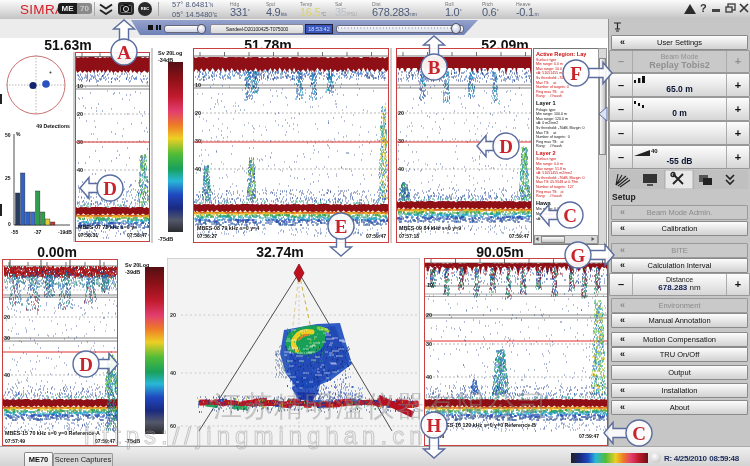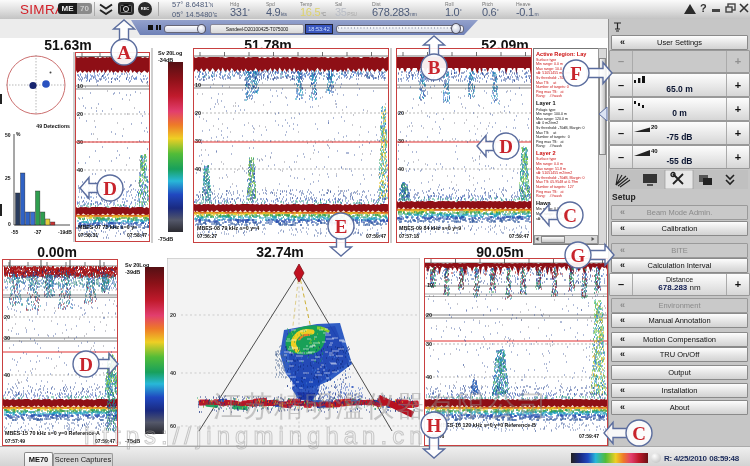--- a/index.html
+++ b/index.html
@@ -600,20 +600,24 @@
 <div class="a" style="left:151px;top:48px;width:2px;height:195px;background:#cfcfcf"></div>
 <div class="a" style="left:390px;top:48px;width:2px;height:195px;background:#cfcfcf"></div>
 <div class="a" style="left:608px;top:19px;width:142px;height:433px;background:#c6c6c6;border-left:1px solid #909090"></div>
 <svg class="a" style="left:612px;top:22px" width="11" height="10" viewBox="0 0 11 10">
     <path d="M2 1h7M5.5 1v6M3 7h5M4 9h3" stroke="#222" stroke-width="1.2" fill="none"></path>
   </svg>
 <div class="a" style="left:611px;top:35px;width:135px;height:13px;background:linear-gradient(#fdfdfd,#e2e2e2 60%,#d2d2d2);border:1px solid #8a8a8a;border-radius:1px;font-size:7.5px;color:#111;text-align:center;line-height:13px"><span style="position:absolute;left:8px;top:0;font-weight:bold;font-size:9px;color:#111">«</span>User Settings</div>
 <div class="a" style="left:609px;top:50px;width:139px;height:21px;background:#c9c9c9;border:1px solid #999;border-radius:1px">
     <div style="position:absolute;left:0;top:0;width:22px;height:21px;border-right:1px solid #aaa;text-align:center;line-height:21px;font-size:11px;font-weight:bold;color:#909090">–</div>
     <div style="position:absolute;right:0;top:0;width:22px;height:21px;border-left:1px solid #aaa;text-align:center;line-height:21px;font-size:11px;font-weight:bold;color:#909090">+</div>
+    <div style="position:absolute;left:23px;right:23px;top:0;height:21px;text-align:center">
+      <div style="font-size:7px;color:#909090;margin-top:2px">Beam Mode</div>
+      <div style="font-size:9px;font-weight:bold;color:#909090">Replay Tobis2</div>
+    </div>
   </div>
 <div class="a" style="left:609px;top:73px;width:139px;height:22px;background:linear-gradient(#fdfdfd,#e6e6e6 60%,#d6d6d6);border:1px solid #999;border-radius:1px">
     <div style="position:absolute;left:0;top:0;width:22px;height:22px;border-right:1px solid #aaa;text-align:center;line-height:22px;font-size:11px;font-weight:bold;color:#111">–</div>
     <div style="position:absolute;right:0;top:0;width:22px;height:22px;border-left:1px solid #aaa;text-align:center;line-height:22px;font-size:11px;font-weight:bold;color:#111">+</div>
     <div style="position:absolute;left:23px;right:23px;top:0;height:40px;text-align:center">
       <svg width="16" height="9" viewBox="0 0 16 9" style="margin-top:1.5px">
         <path d="M1 7V4h2v3zM5 7V2h2.4v5zM9 7V0h3v7z" fill="#111"></path>
       </svg>
       <div style="font-size:8.5px;font-weight:bold;color:#0a1430;margin-top:-1px">65.0 m</div>
     </div>
@@ -624,27 +628,20 @@
     <div style="position:absolute;left:23px;right:23px;top:0;height:22px;text-align:center">
       <svg width="14" height="9" viewBox="0 0 14 9" style="margin-top:1.5px">
         <path d="M1 4V1h2v3zM5 6V3h2v3zM9 8V5h2v3z" fill="#111"></path>
       </svg>
       <div style="font-size:8.5px;font-weight:bold;color:#0a1430;margin-top:-1px">0 m</div>
     </div>
   </div>
 <div class="a" style="left:609px;top:121px;width:139px;height:22px;background:linear-gradient(#fdfdfd,#e6e6e6 60%,#d6d6d6);border:1px solid #999;border-radius:1px">
     <div style="position:absolute;left:0;top:0;width:22px;height:22px;border-right:1px solid #aaa;text-align:center;line-height:22px;font-size:11px;font-weight:bold;color:#111">–</div>
     <div style="position:absolute;right:0;top:0;width:22px;height:22px;border-left:1px solid #aaa;text-align:center;line-height:22px;font-size:11px;font-weight:bold;color:#111">+</div>
-    <div style="position:absolute;left:23px;right:23px;top:0;height:22px;text-align:center">
-      <svg width="26" height="10" viewBox="0 0 26 10" style="margin-top:1px">
-        <path d="M1 9L17 4.5v4.5z" fill="#222"></path>
-        <text x="18" y="6" font-size="6" font-weight="bold" fill="#111">20</text>
-      </svg>
-      <div style="font-size:8.5px;font-weight:bold;color:#0a1430;margin-top:-1.5px">-75 dB</div>
-    </div>
   </div>
 <div class="a" style="left:609px;top:145px;width:139px;height:22px;background:linear-gradient(#fdfdfd,#e6e6e6 60%,#d6d6d6);border:1px solid #999;border-radius:1px">
     <div style="position:absolute;left:0;top:0;width:22px;height:22px;border-right:1px solid #aaa;text-align:center;line-height:22px;font-size:11px;font-weight:bold;color:#111">–</div>
     <div style="position:absolute;right:0;top:0;width:22px;height:22px;border-left:1px solid #aaa;text-align:center;line-height:22px;font-size:11px;font-weight:bold;color:#111">+</div>
     <div style="position:absolute;left:23px;right:23px;top:0;height:34px;text-align:center">
       <svg width="26" height="10" viewBox="0 0 26 10" style="margin-top:1px">
         <path d="M1 9L17 3v6z" fill="#222"></path>
         <text x="18" y="6" font-size="6" font-weight="bold" fill="#111">40</text>
       </svg>
       <div style="font-size:8.5px;font-weight:bold;color:#0a1430;margin-top:-1.5px">-55 dB</div>

